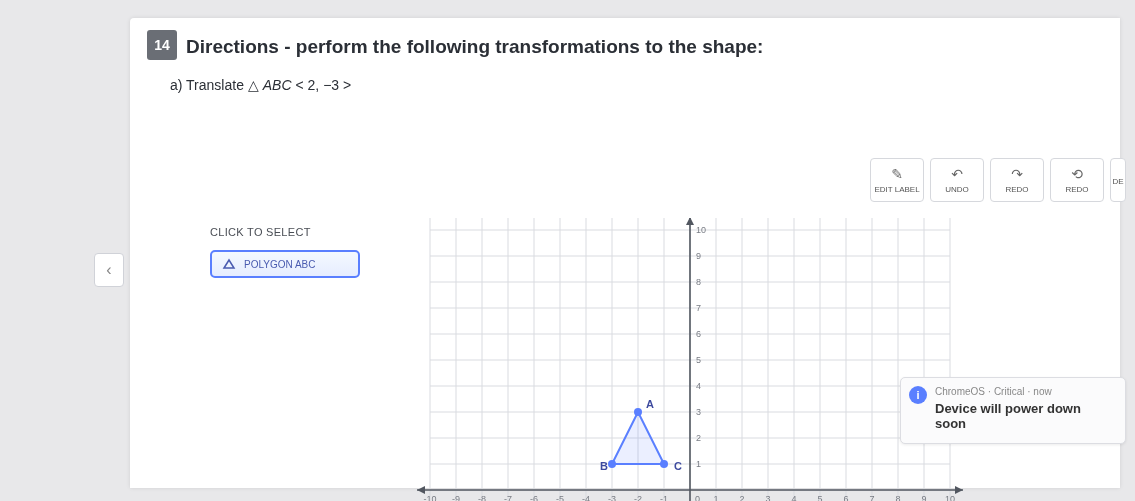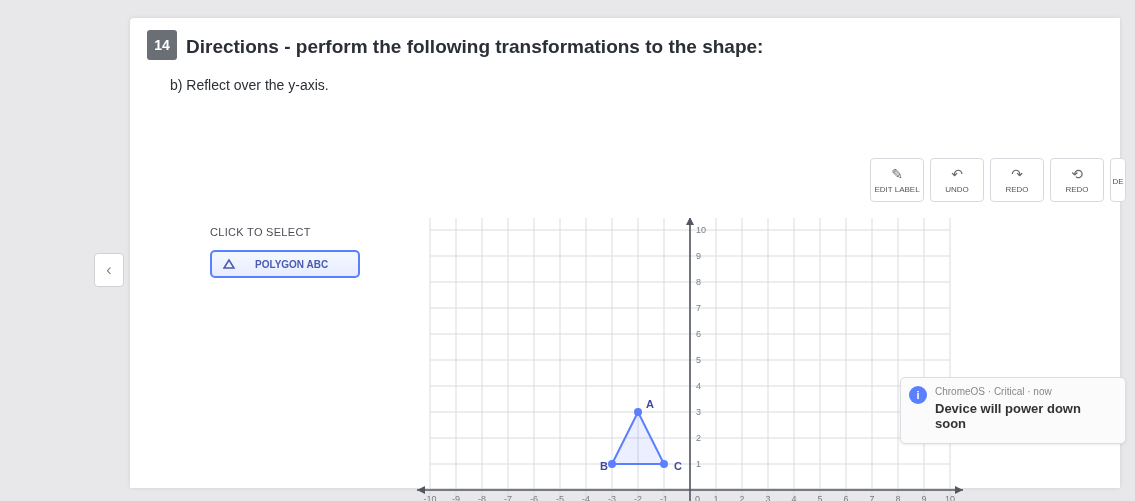--- a/index.html
+++ b/index.html
@@ -7,21 +7,21 @@
 .page{background:#fff;margin:18px 0 0 130px;width:990px;height:470px;position:relative;border-radius:4px 0 0 0;box-shadow:0 0 4px rgba(0,0,0,.1)}
 .qnum{position:absolute;left:17px;top:12px;width:30px;height:30px;background:#6a6e75;color:#fff;display:flex;align-items:center;justify-content:center;font-weight:700;font-size:14px;border-radius:3px}
 .directions{position:absolute;left:56px;top:18px;font-weight:700;font-size:19px;color:#2b2f36}
 .parts{position:absolute;left:40px;top:56px;font-size:14px;color:#2b2f36;line-height:1.6}
 .parts .row{display:flex;align-items:center;gap:4px}
 .tri{font-size:14px}
 .toolbar{position:absolute;right:-6px;top:140px;display:flex;gap:6px}
 .tbtn{width:54px;height:44px;background:#fff;border:1px solid #d6d8dd;border-radius:4px;display:flex;flex-direction:column;align-items:center;justify-content:center;font-size:8px;color:#555;gap:3px;cursor:pointer}
 .tbtn .ic{font-size:14px;color:#666}
 .selectlbl{position:absolute;left:80px;top:208px;font-size:11px;font-weight:400;color:#4a4e55;letter-spacing:.3px}
-.polybtn{position:absolute;left:80px;top:232px;width:150px;height:28px;background:linear-gradient(#f4f9ff,#e6edff);border:2px solid #5a7fff;border-radius:5px;display:flex;align-items:center;padding:0 10px;gap:19px;font-size:10px;font-weight:700;color:#4a5bb0;cursor:pointer}
+.polybtn{position:absolute;left:80px;top:232px;width:150px;height:28px;background:linear-gradient(#f4f9ff,#e6edff);border:2px solid #5a7fff;border-radius:5px;display:flex;align-items:center;padding:0 10px;gap:8px;font-size:10px;font-weight:400;color:#4a5bb0;cursor:pointer}
 .polybtn svg{flex:0 0 auto}
 .backbtn{position:absolute;left:-36px;top:235px;width:30px;height:34px;background:#fff;border:1px solid #d0d2d8;border-radius:4px;display:flex;align-items:center;justify-content:center;cursor:pointer;color:#888;font-size:16px}
 .graph{position:absolute;left:270px;top:200px;width:580px;height:300px}
 .grid line{stroke:#d9dbe0;stroke-width:1}
 .axis line{stroke:#525760;stroke-width:1.6}
 .ticktxt{font-size:9px;fill:#787c84;font-family:Arial}
 .vlbl{fill:#3d4a9e;font-size:11px;font-weight:700}
 .polyshape{fill:rgba(90,120,255,.12);stroke:#5a7fff;stroke-width:2}
 .vertex{fill:#5a7fff}
 .notif{position:absolute;right:-6px;bottom:44px;width:226px;background:#fbfbfc;border:1px solid #dcdde2;border-radius:5px;padding:8px 10px 10px 34px;font-size:10px;color:#555;box-shadow:0 1px 3px rgba(0,0,0,.08)}
@@ -30,21 +30,26 @@
 .notif .ic{position:absolute;left:8px;top:8px;width:18px;height:18px;background:#5a7fff;border-radius:50%;color:#fff;display:flex;align-items:center;justify-content:center;font-size:11px;font-weight:700}
 </style>
 </head>
 <body>
 
 <div class="page">
   <div class="qnum">14</div>
   <div class="directions">Directions - perform the following transformations to the shape:</div>
 
   <div class="parts">
-    <div>b) Reflect over the y-axis.</div>
+    <div class="row">
+      <span>a)  Translate </span>
+      <span class="tri">△</span>
+      <span style="font-style:italic">ABC</span>
+      <span> &lt; 2, −3 &gt;</span>
+    </div>
   </div>
 
   <div class="toolbar">
     <div class="tbtn">
         <span class="ic">✎</span>
         <span>EDIT LABEL</span>
       </div>
     <div class="tbtn">
         <span class="ic">↶</span>
         <span>UNDO</span>

